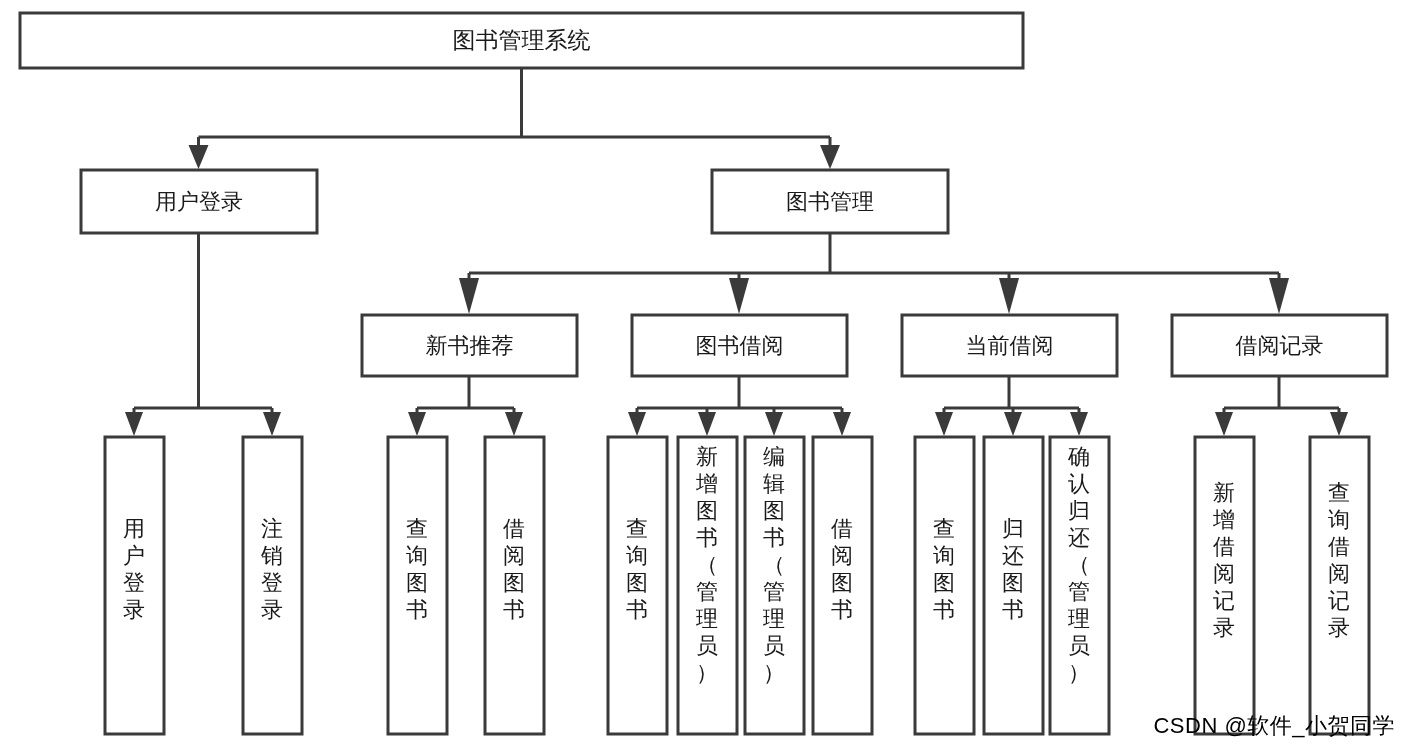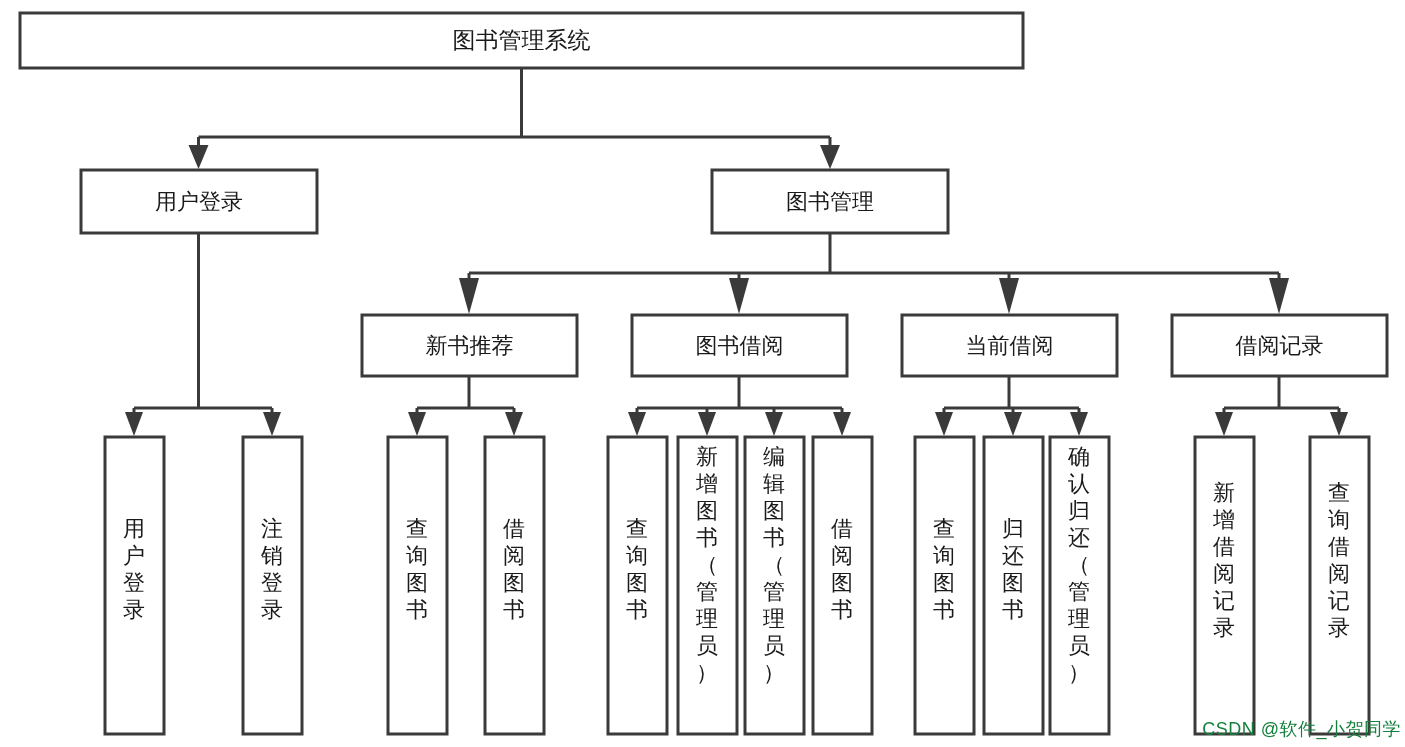--- a/index.html
+++ b/index.html
@@ -49,25 +49,25 @@
     stroke: #3a3a3a;
     stroke-width: 3;
     fill: none;
   }
   .arrow-head {
     fill: #3a3a3a;
     stroke: none;
   }
   .watermark {
     position: absolute;
-    right: 4px;
+    right: 10px;
     bottom: 6px;
     font-family: "Liberation Sans", "DejaVu Sans", sans-serif;
-    font-size: 18px;
-    color: #15803d;
+    font-size: 22px;
+    color: #000000;
     white-space: nowrap;
     letter-spacing: 0.5px;
     pointer-events: none;
   }
 </style>
 </head>
 <body>
 
 <div id="diagram-root">
 

